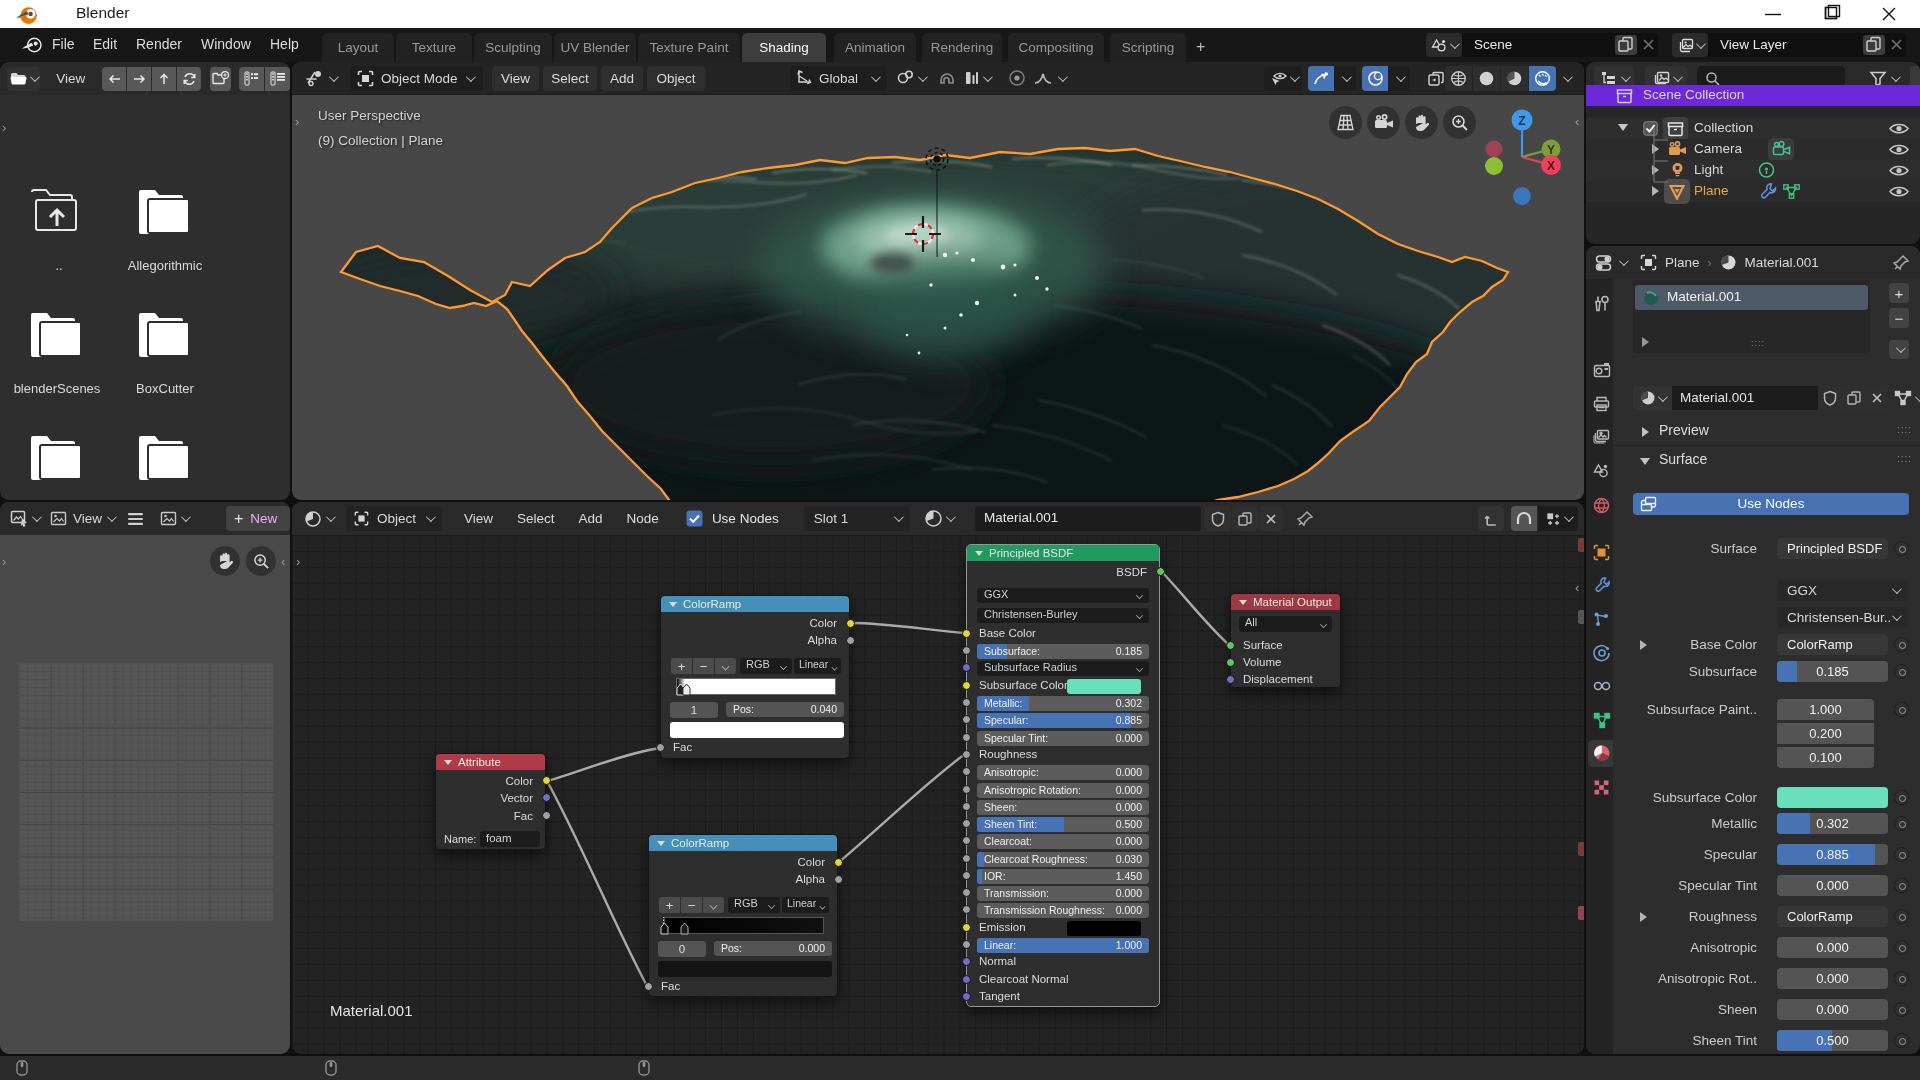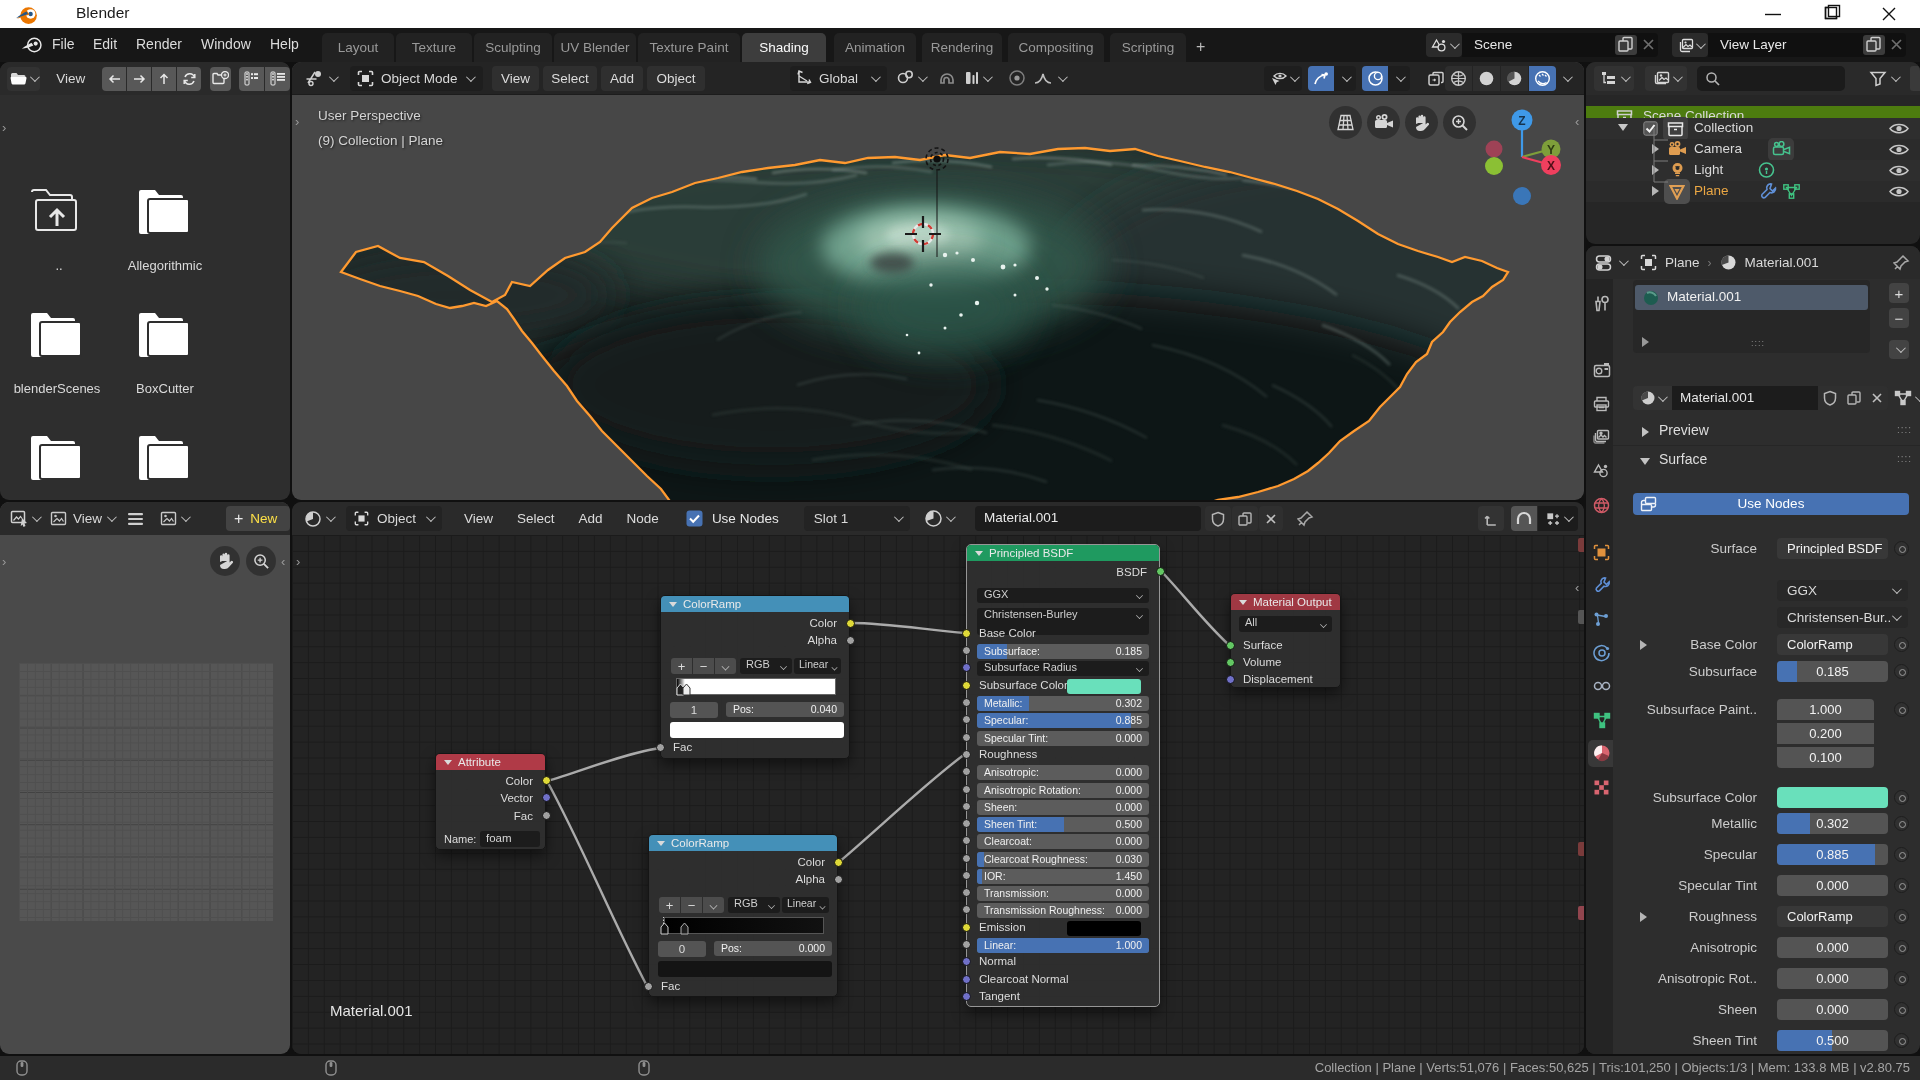--- a/index.html
+++ b/index.html
@@ -546,21 +546,21 @@
 <div style="position:absolute;right:22px;display:flex;align-items:center">
         <svg width="18" height="17" viewBox="0 0 18 17">
           <path d="M2 2.5 h14 L11 8.5 v5.5 l-4 1.5 V8.5 Z" fill="none" stroke="#cfcfcf" stroke-width="1.5"></path>
         </svg>
         <div class="chev" style="margin-left:4px"></div>
       </div>
 <div style="position:absolute;right:0;top:4px;width:10px;height:25px;background:#3a3a3a;border-radius:3px 0 0 3px"></div>
 </div>
 <style>.olr{position:absolute;left:0;width:334px;height:21px}.olt{position:absolute;top:2px;font-size:13.5px;color:#d9d9d9}
 .eye{position:absolute;right:10px;top:2px}</style>
-<div class="olr" style="top:44px;background:#4d7c0f">
+<div class="olr" style="top:23px;background:#6d28d9">
 <svg class="a" style="left:30px;top:3px" width="17" height="16" viewBox="0 0 17 16">
         <path d="M2 5.5 h13 v8 a1 1 0 0 1-1 1 H3 a1 1 0 0 1-1-1 z M1.5 2 h14 v3.5 h-14 z" fill="none" stroke="#d0d0d0" stroke-width="1.5"></path>
         <path d="M7 8.5 h3" stroke="#d0d0d0" stroke-width="1.5"></path>
       </svg>
 <div class="olt" style="left:57px">Scene Collection</div>
 </div>
 <div class="olr" style="top:56px;background:#2e2e2e">
 <div class="a" style="left:32px;top:6px;width:0;height:0;border-left:5px solid transparent;border-right:5px solid transparent;border-top:7px solid #c7c7c7"></div>
 <svg class="a" style="left:57px;top:3px" width="15" height="15" viewBox="0 0 15 15">
         <rect x="0.8" y="0.8" width="13.4" height="13.4" rx="2" fill="#545454" stroke="#888" stroke-width="1"></rect>
@@ -1008,21 +1008,21 @@
 <div style="display:flex;align-items:center;margin-left:16px">
         <svg width="17" height="15" viewBox="0 0 17 15">
           <rect x="1.5" y="1.5" width="14" height="12" rx="1" fill="none" stroke="#c9c9c9" stroke-width="1.4"></rect>
           <circle cx="5.5" cy="5" r="1.3" fill="#c9c9c9"></circle>
           <path d="M3.5 11 L7 7.5 l2.5 2.5 2-2.5 2 3" fill="none" stroke="#c9c9c9" stroke-width="1.2"></path>
         </svg>
         <div class="chev" style="margin-left:4px"></div>
       </div>
 <div class="a" style="left:226px;top:4px;width:64px;height:25px;background:#434343;border-radius:4px;display:flex;align-items:center">
         <span style="color:#e8e8e8;font-size:16px;margin-left:8px;font-weight:300">+</span>
-        <span style="color:#fde047;font-size:13.5px;margin-left:7px">New</span>
+        <span style="color:#f0abfc;font-size:13.5px;margin-left:7px">New</span>
       </div>
 </div>
 
 <div class="a" style="left:19px;top:161px;width:254px;height:258px;background:#565656;background-image:linear-gradient(#4f4f4f 1px,transparent 1px),linear-gradient(90deg,#4f4f4f 1px,transparent 1px),linear-gradient(#424242 1px,transparent 1px),linear-gradient(90deg,#424242 1px,transparent 1px);background-size:7.94px 7.94px,7.94px 7.94px,31.75px 32.25px,31.75px 32.25px"></div>
 <div class="vbt" style="left:210px;top:44px;width:30px;height:30px">
       <svg width="17" height="18" viewBox="0 0 17 18">
         <path d="M3 10 V4.5 a1.2 1.2 0 0 1 2.4 0 V9 M5.4 9 V2.7 a1.2 1.2 0 0 1 2.4 0 V9 M7.8 9 V2 a1.2 1.2 0 0 1 2.4 0 V9 M10.2 9 V3.5 a1.2 1.2 0 0 1 2.4 0 V10.5 l1.5 -1.5 a1.3 1.3 0 0 1 1.8 1.8 L12 15 a5 5 0 0 1-4 2 H7 a4 4 0 0 1-4-4 z" fill="#d5d5d5"></path>
       </svg>
     </div>
 <div class="vbt" style="left:246px;top:44px;width:30px;height:30px">
@@ -1196,21 +1196,21 @@
         <div class="nslv">0.000</div>
       </div>
 <div class="a" style="left:9px;top:126px;width:174px;height:16px;background:#141414;border-radius:3px"></div>
 <div class="nin" style="top:145px">Fac</div>
 </div>
 
 <div class="node" style="left:674px;top:42px;width:194px;height:463px;border:1px solid #969696">
 <div class="nhd" style="background:#1f9a60"><div class="ntri"></div>Principled BSDF</div>
 <div class="nout" style="top:21px">BSDF</div>
 <div class="ndd" style="top:43px;height:15px"><span style="margin-left:7px">GGX</span><div class="chev" style="position:absolute;right:6px;top:4px;transform:rotate(45deg) scale(.7)"></div></div>
-<div class="ndd" style="top:63px;height:27px"><span style="margin-left:7px">Christensen-Burley</span><div class="chev" style="position:absolute;right:6px;top:4px;transform:rotate(45deg) scale(.7)"></div></div>
+<div class="ndd" style="top:63px;height:15px"><span style="margin-left:7px">Christensen-Burley</span><div class="chev" style="position:absolute;right:6px;top:4px;transform:rotate(45deg) scale(.7)"></div></div>
 <div class="nin" style="top:82px">Base Color</div>
 <div class="nsl" style="top:99px">
         <div class="nsf" style="width:30px"></div>
         <div class="nsll">Subsurface:</div>
         <div class="nslv">0.185</div>
       </div>
 <div class="ndd" style="top:116px"><span style="margin-left:7px">Subsurface Radius</span><div class="chev" style="position:absolute;right:6px;top:4px;transform:rotate(45deg) scale(.7)"></div></div>
 <div class="nin" style="top:134px">Subsurface Color</div>
       <div class="a" style="left:100px;top:134px;width:74px;height:15px;background:#69e0bb;border-radius:3px"></div>
 <div class="nsl" style="top:151px">
@@ -1337,14 +1337,13 @@
       <rect x="4.6" y="2" width="2.8" height="5" rx="1.2" fill="#909090"></rect>
     </svg>
 <svg class="a" style="left:325px;top:4px" width="12" height="16" viewBox="0 0 12 16">
       <rect x="1" y="1" width="10" height="14" rx="4" fill="none" stroke="#909090" stroke-width="1.4"></rect>
       <rect x="4.6" y="2" width="2.8" height="5" rx="1.2" fill="#909090"></rect>
     </svg>
 <svg class="a" style="left:638px;top:4px" width="12" height="16" viewBox="0 0 12 16">
       <rect x="1" y="1" width="10" height="14" rx="4" fill="none" stroke="#909090" stroke-width="1.4"></rect>
       <rect x="4.6" y="2" width="2.8" height="5" rx="1.2" fill="#909090"></rect>
     </svg>
-<div class="a" style="right:10px;top:4px;font-size:13px;color:#a5a5a5">Collection | Plane | Verts:51,076 | Faces:50,625 | Tris:101,250 | Objects:1/3 | Mem: 133.8 MB | v2.80.75</div>
 </div>
 
 </body></html>

